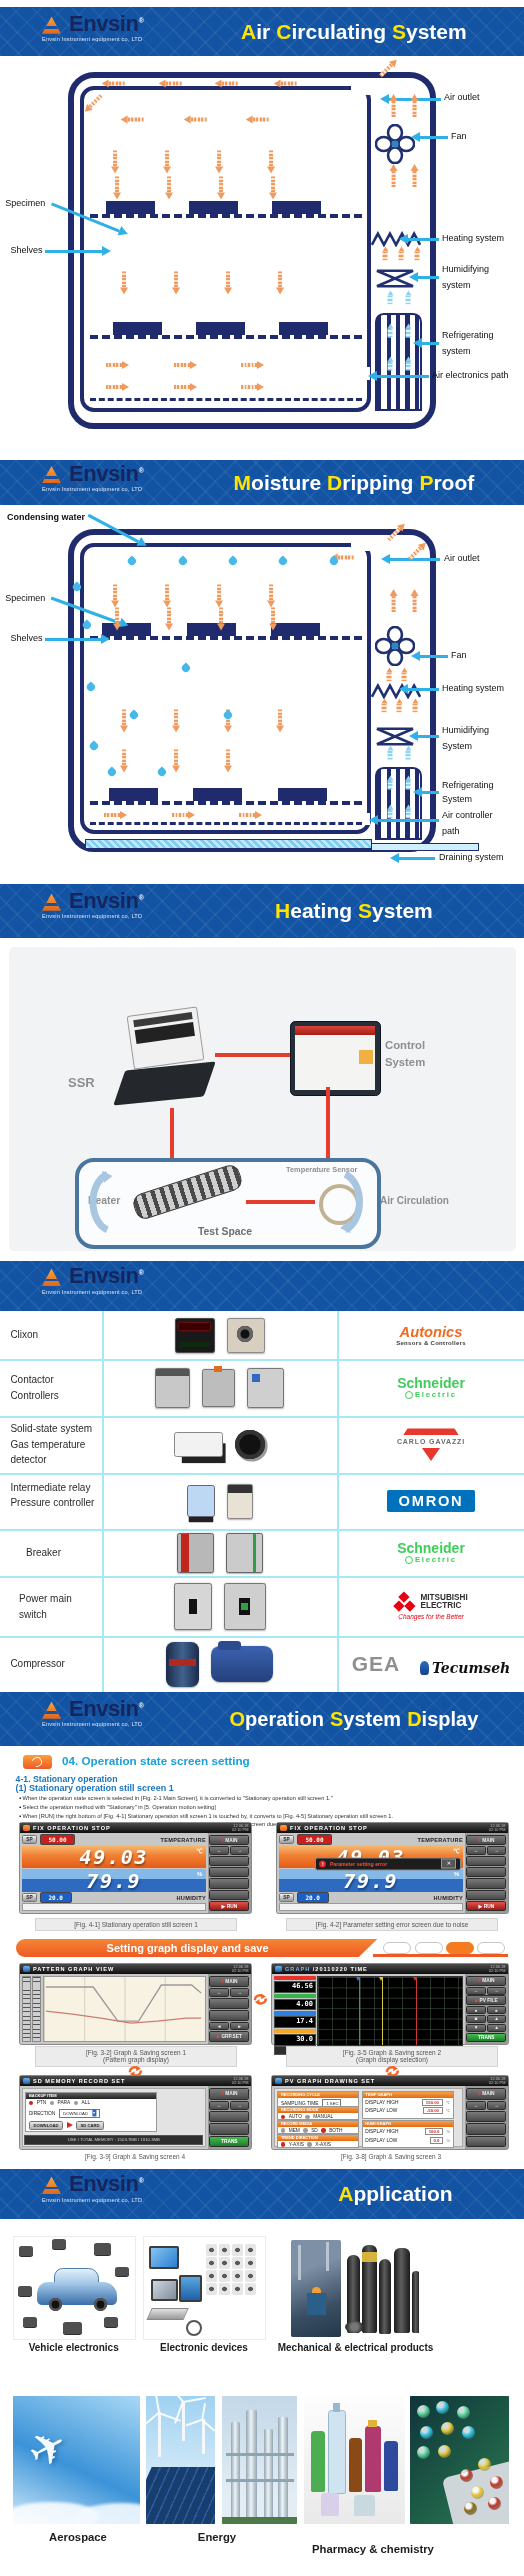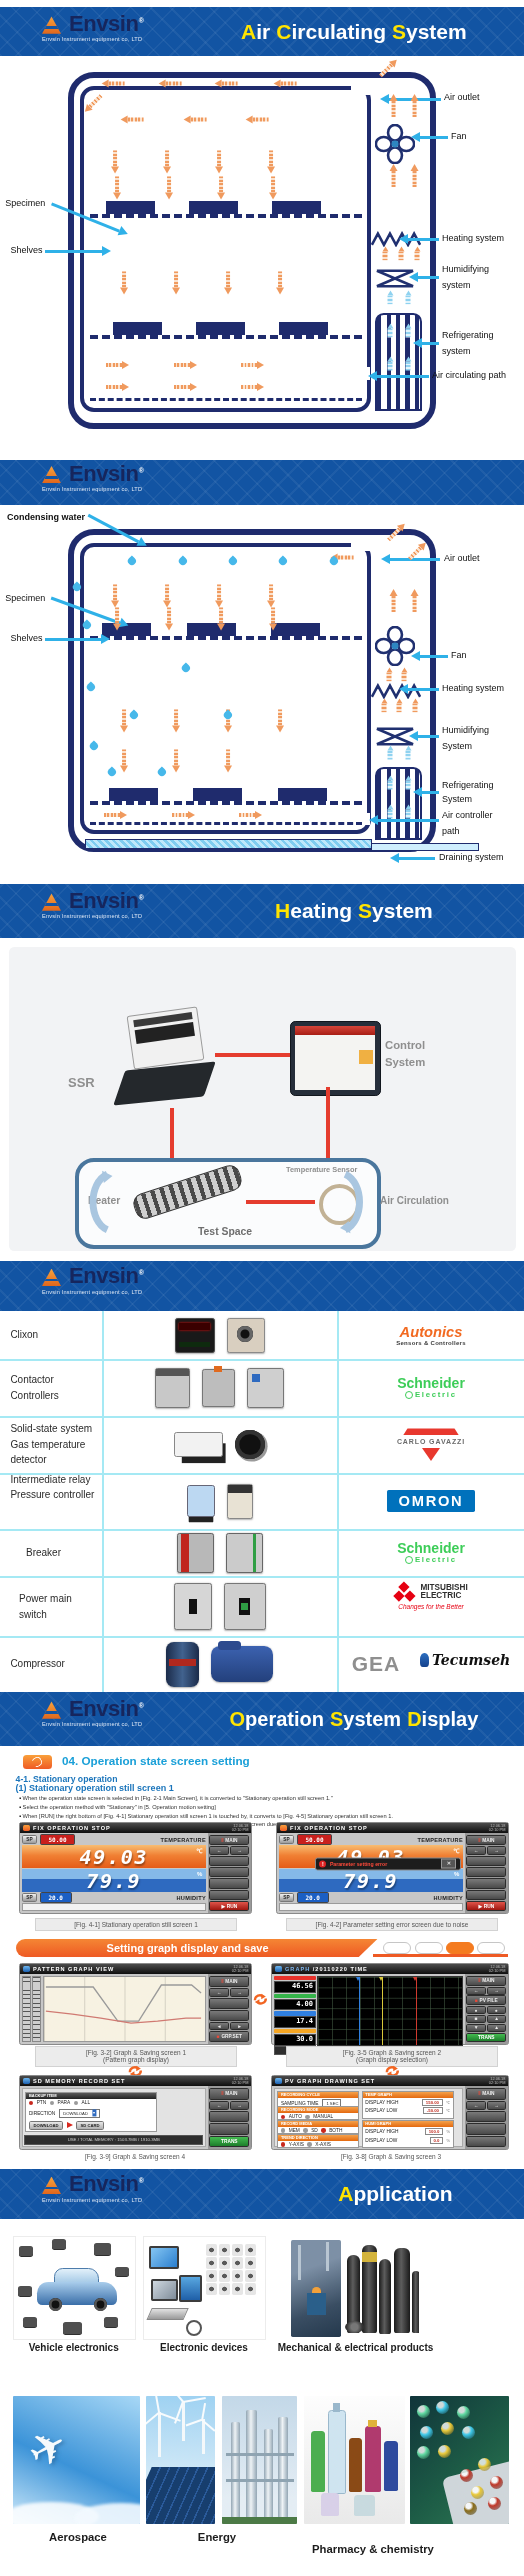--- a/index.html
+++ b/index.html
@@ -75,21 +75,21 @@
 .omron{background:#0071bc;color:#fff;font-weight:bold;font-size:14.7px;letter-spacing:1.7px;padding:2.6px 12px;border-radius:1.7px}
 .mits{display:flex;align-items:center;gap:5.2px}
 .mlogo{position:relative;width:21px;height:18px}
 .mlogo i{position:absolute;width:7.8px;height:7.8px;background:#e60012;transform:rotate(45deg)}
 .mlogo .d1{left:6px;top:0}.mlogo .d2{left:0.9px;top:8.7px}.mlogo .d3{left:11.3px;top:8.7px}
 .mtxt{color:#2e2e2e;font-weight:bold;font-size:8.2px;line-height:1.05}
 .mtag{color:#e60012;font-style:italic;font-size:6.5px;margin-top:1.7px}
 .gea{color:#8f8f8f;font-weight:bold;font-size:21px;letter-spacing:0.9px}
 .tec{display:flex;align-items:center;gap:2.6px;font-family:"DejaVu Serif",serif;font-style:italic;font-weight:bold;font-size:14px;color:#111}
 .tico{width:9.5px;height:14px;background:linear-gradient(#2d6fc0,#14418c);border-radius:45% 45% 30% 30%;display:inline-block}
-.geatec{display:flex;align-items:flex-start;gap:20px}
+.geatec{display:flex;align-items:flex-end;gap:20px}
 
 .docic{position:absolute;width:29.5px;height:14px;background:linear-gradient(#f9a03b,#ef5a24);border-radius:3.5px;display:flex;align-items:center;justify-content:center}
 .oarr{width:7.8px;height:7.8px;border:1.7px solid #fff;border-radius:50%;border-left-color:transparent;transform:rotate(-30deg)}
 .dochead{position:absolute;color:#1ba0d8;font-weight:bold;font-size:11.7px}
 .opsub{position:absolute;color:#1b75bb;font-weight:bold}
 .bullets{position:absolute;font-size:5.7px;color:#333;line-height:1.25}
 .bullet{margin-bottom:1.7px}
 .bullet:before{content:"▪ ";color:#111}
 .scr{position:absolute;background:#c7c7c7;border:1.7px solid #8a8a8a;border-radius:2.6px}
 .scr-tb{height:10.4px;background:linear-gradient(#4c4c4c,#0e0e0e);display:flex;align-items:center;padding:0 2.6px;gap:2.6px}
@@ -230,21 +230,21 @@
     <div class="dlab" style="left:451px;top:75px">Fan</div>
     <div class="ptr l" style="left:420px;top:80px;width:28px"></div>
     <div class="dlab" style="left:442px;top:177px">Heating system</div>
     <div class="ptr l" style="left:408px;top:182px;width:31px"></div>
     <div class="dlab" style="left:442px;top:208px">Humidifying</div>
     <div class="dlab" style="left:442px;top:224px">system</div>
     <div class="ptr l" style="left:418px;top:220px;width:21px"></div>
     <div class="dlab" style="left:442px;top:274px">Refrigerating</div>
     <div class="dlab" style="left:442px;top:290px">system</div>
     <div class="ptr l" style="left:422px;top:286px;width:17.4px"></div>
-    <div class="dlab" style="left:432px;top:314px;width:90px">Air circulating path</div>
+    <div class="dlab" style="left:432px;top:314px;width:90px">Air electronics path</div>
     <div class="ptr l" style="left:377px;top:319px;width:52px"></div>
     <div class="dlab" style="left:5.2px;top:142px">Specimen</div>
     <div class="ptr r" style="left:49px;top:160px;width:73px;transform:rotate(22deg)"></div>
     <div class="dlab" style="left:10.4px;top:189px">Shelves</div>
     <div class="ptr r" style="left:45px;top:194px;width:57px"></div>
   <div class="arr" style="left: 102px; top: 22.6px; transform: rotate(180deg);">
         <i class="sh"></i>
         <i class="hd"></i>
       </div>
       <div class="arr" style="left: 159px; top: 22.6px; transform: rotate(180deg);">
@@ -403,20 +403,25 @@
         <i class="sh"></i>
         <i class="hd"></i>
       </div>
     </div>
 
   <div class="band" style="top:460px;height:45px">
     <div class="logo" style="top:3.5px">
         <span class="ltri"></span>
         <span class="lword"><span>Envsin</span><sup class="lreg">®</sup></span>
         <span class="ltag">Envsin Instrument equipment co, LTD</span>
+      </div>
+    <div class="title">
+        <span class="w"><span class="acc">M</span><span>oisture</span></span>
+        <span class="w"><span class="acc">D</span><span>ripping</span></span>
+        <span class="w"><span class="acc">P</span><span>roof</span></span>
       </div>
   </div>
 
   <div class="dia" id="d-moist" style="top:508px;height:377px">
     <div class="wm" style="left:97px;top:139px">ENVSIN</div>
     <div class="wall-out" style="left:68px;top:21px;width:356px;height:311px"></div>
     <div class="wall-in" style="left:80px;top:35px;width:283px;height:283px"></div>
     <div class="vent" style="left:351px;top:31px;width:19px;height:12px"></div>
     <div class="vent" style="left:351px;top:305px;width:19px;height:12px"></div>
     <div class="shelf" style="left:90px;top:128px;width:272px"></div>
@@ -743,21 +748,21 @@
       <span class="dev" style="width:29.5px;height:29.5px;background:#111;border-radius:50%;box-shadow:inset 0 0 0 4.3px #333,1.7px 1.7px 0 0.9px #9a9a9a"></span>
     </div>
     <div class="tb-cell" style="top:105px;height:57px">
         <div class="carlo">
           <div class="cbar"></div>
           <div class="ctext">CARLO GAVAZZI</div>
           <div class="ctri"></div>
         </div>
       </div>
 
-    <div class="tl-cell" style="top:156px;height:40px">
+    <div class="tl-cell" style="top:164px;height:40px">
         <div>Intermediate relay</div>
         <div>Pressure controller</div>
       </div>
     <div class="td-cell" style="top:162px;height:56px">
       <span class="dev" style="width:26px;height:29.5px;background:#bcd8f2;border:0.9px solid #667;box-shadow:0 7px 0 -1.7px #222"></span>
       <span class="dev" style="width:24px;height:33px;background:#e8e2d4;border:0.9px solid #888">
           <span style="position:absolute;left:0;top:0;right:0;height:8.7px;background:#333"></span>
         </span>
     </div>
     <div class="tb-cell" style="top:162px;height:56px">
@@ -790,21 +795,21 @@
       </div>
     <div class="td-cell" style="top:265px;height:61px">
       <span class="dev" style="width:36px;height:45px;background:#d6d6d6;border:0.9px solid #777">
           <span style="position:absolute;left:14px;top:14.7px;width:8.7px;height:15.6px;background:#111"></span>
         </span>
       <span class="dev" style="width:40px;height:45px;background:#cfcfcf;border:0.9px solid #777">
           <span style="position:absolute;left:14.7px;top:14px;width:10.4px;height:17.4px;background:#111"></span>
           <span style="position:absolute;left:16.5px;top:19px;width:7px;height:7px;background:#2f9e44"></span>
         </span>
     </div>
-    <div class="tb-cell" style="top:255px;height:61px">
+    <div class="tb-cell" style="top:265px;height:61px">
       <div class="mits">
           <div class="mlogo">
             <i class="d1"></i>
             <i class="d2"></i>
             <i class="d3"></i>
           </div>
           <div class="mtxt">
             <div>MITSUBISHI</div>
             <div>ELECTRIC</div>
           </div>

